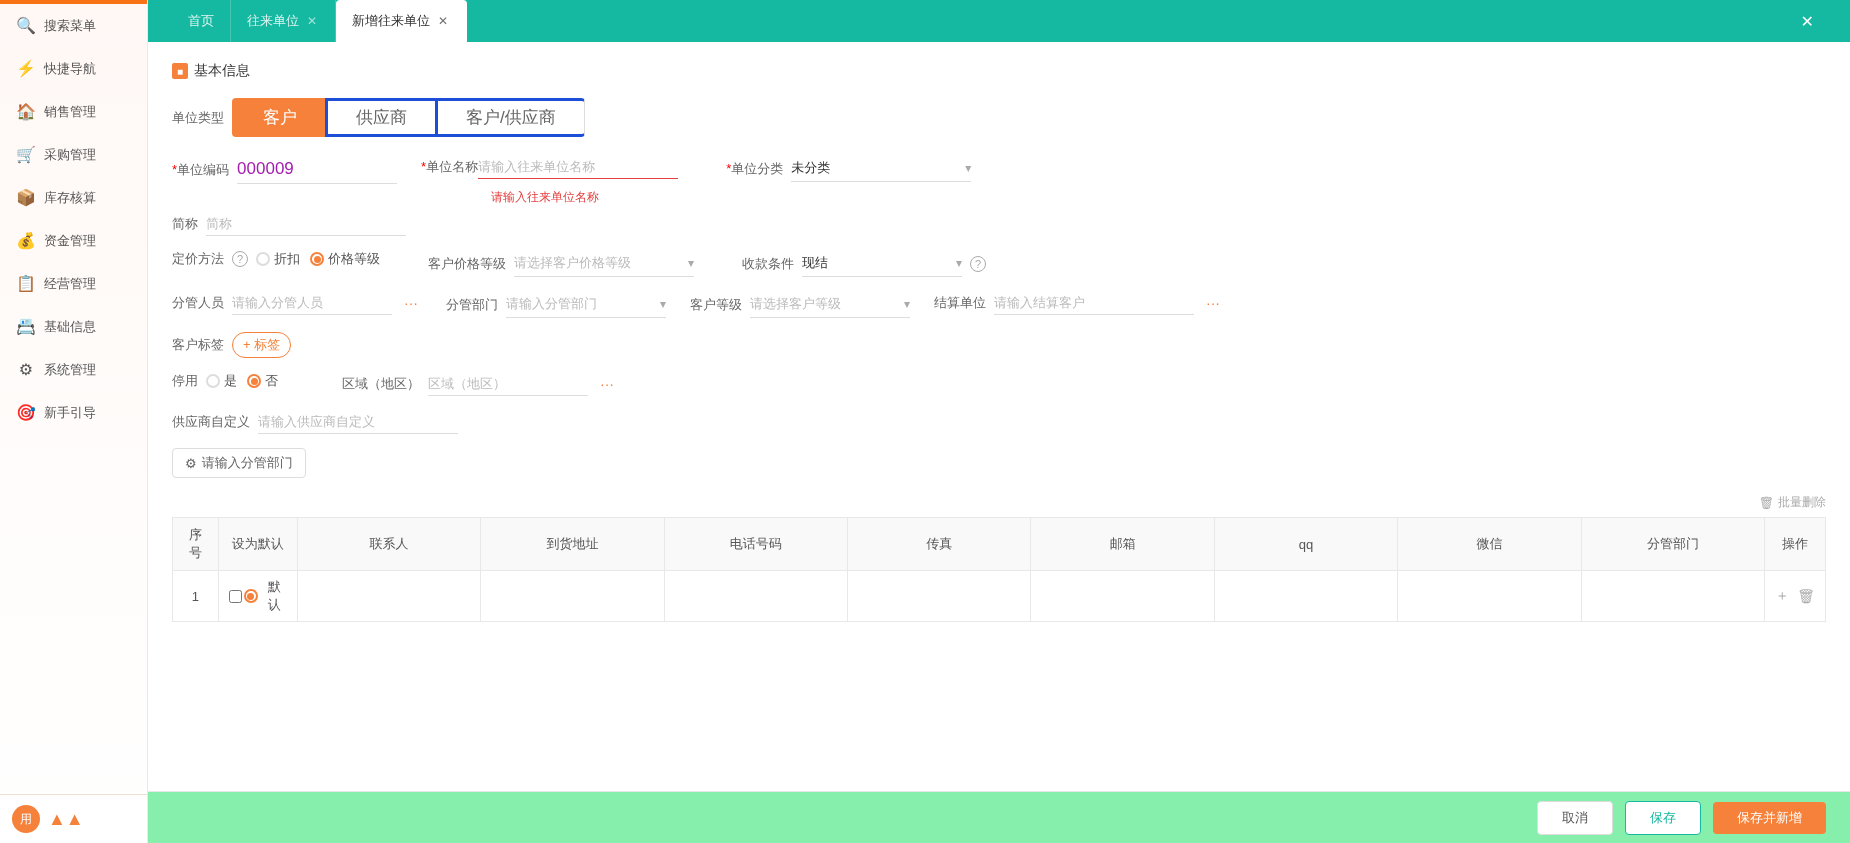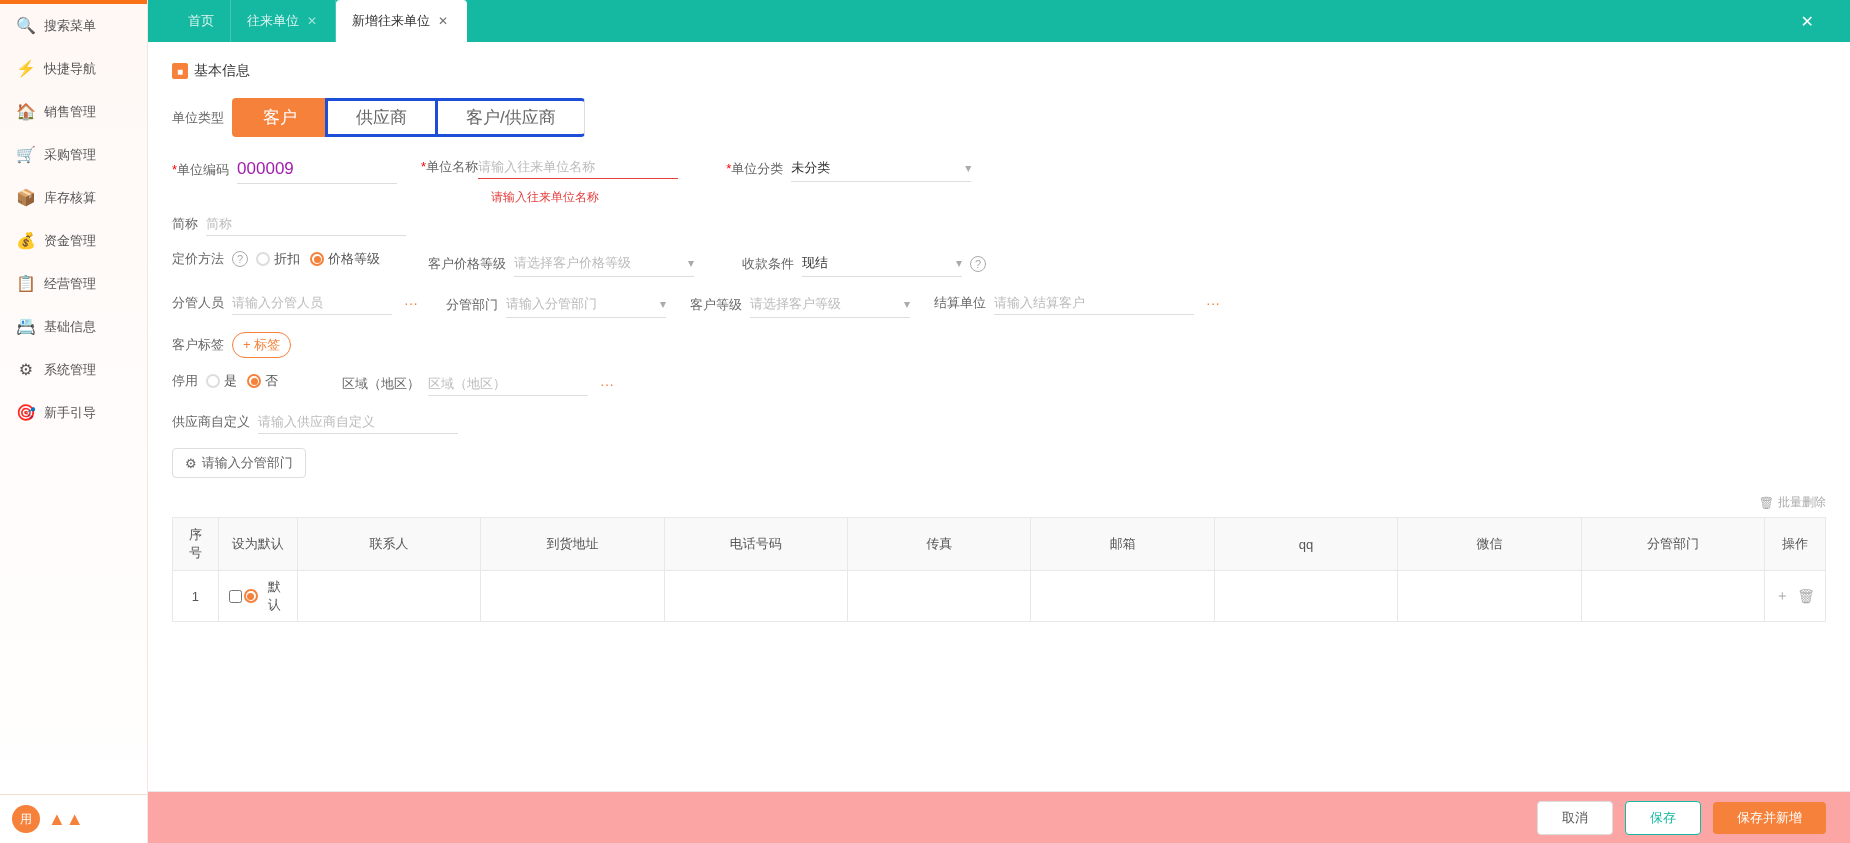--- a/index.html
+++ b/index.html
@@ -298,21 +298,21 @@
       border-radius: 4px;
       cursor: pointer;
       color: #666;
       font-size: 13px;
       margin-bottom: 16px;
     }
 
     
     .bottom-bar {
       border-top: 1px solid #e8e8e8;
-      background: #fca5a5;
+      background: #86efac;
       display: flex;
       justify-content: flex-end;
       align-items: center;
       gap: 12px;
       padding: 10px 24px;
       height: 52px;
     }
     .btn-cancel {
       padding: 7px 24px;
       border: 1px solid #ddd;

